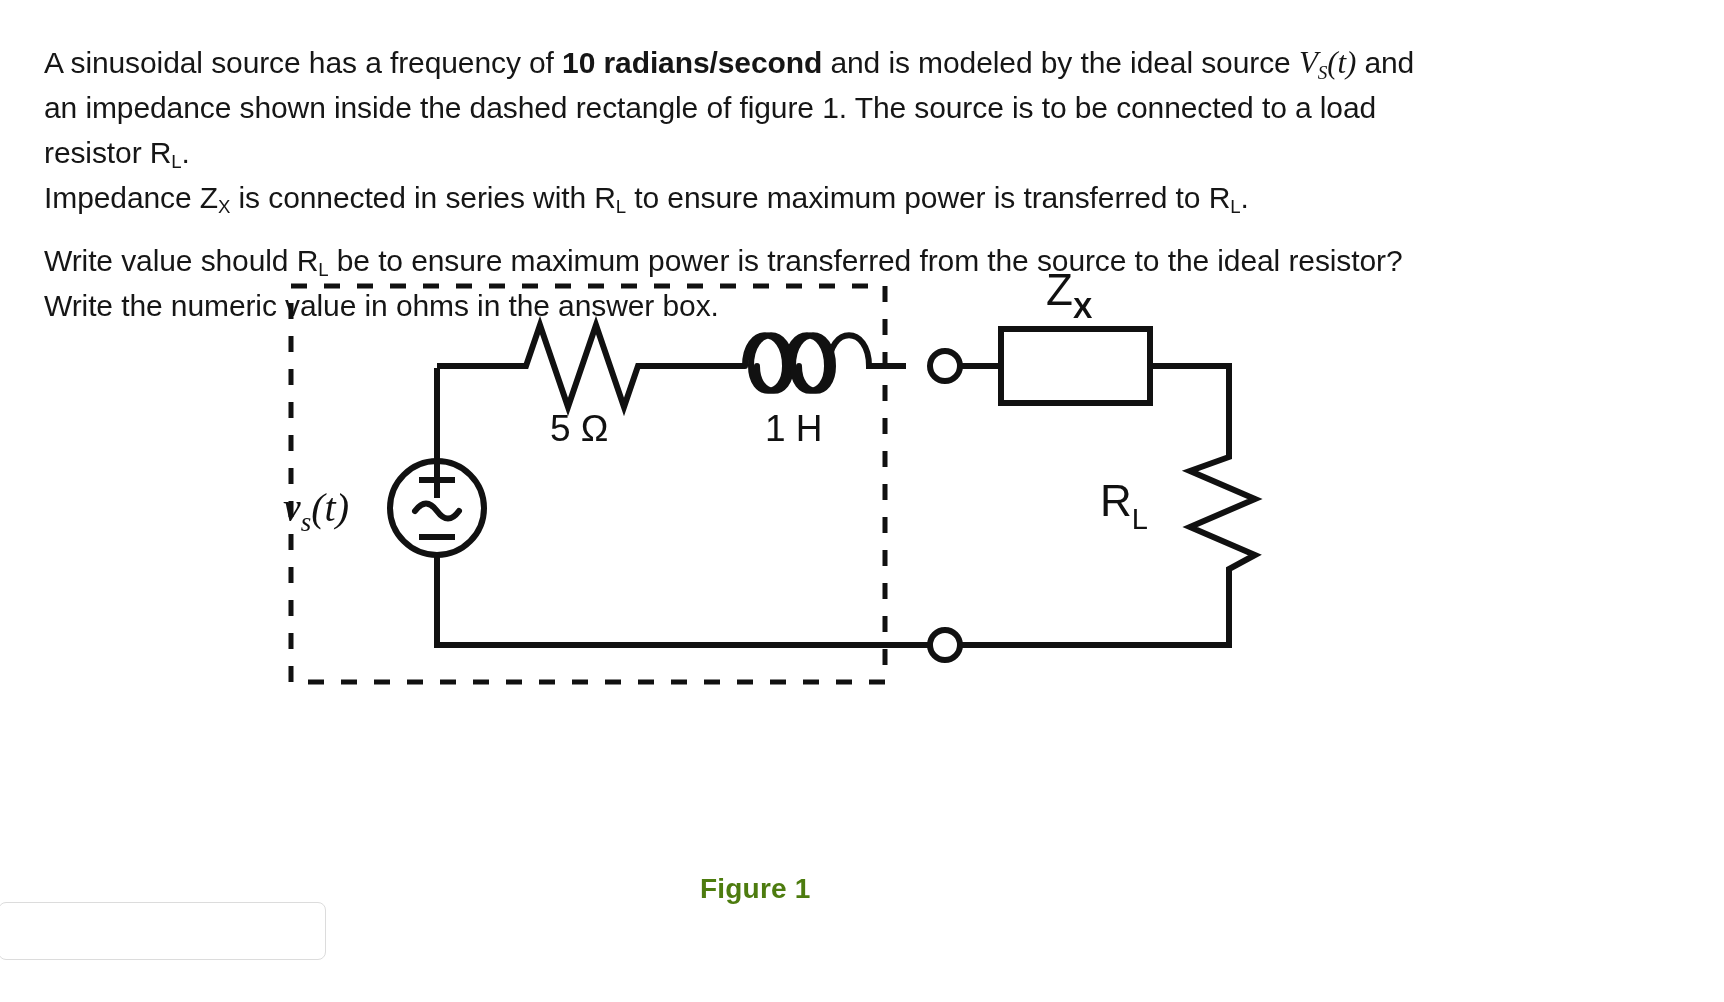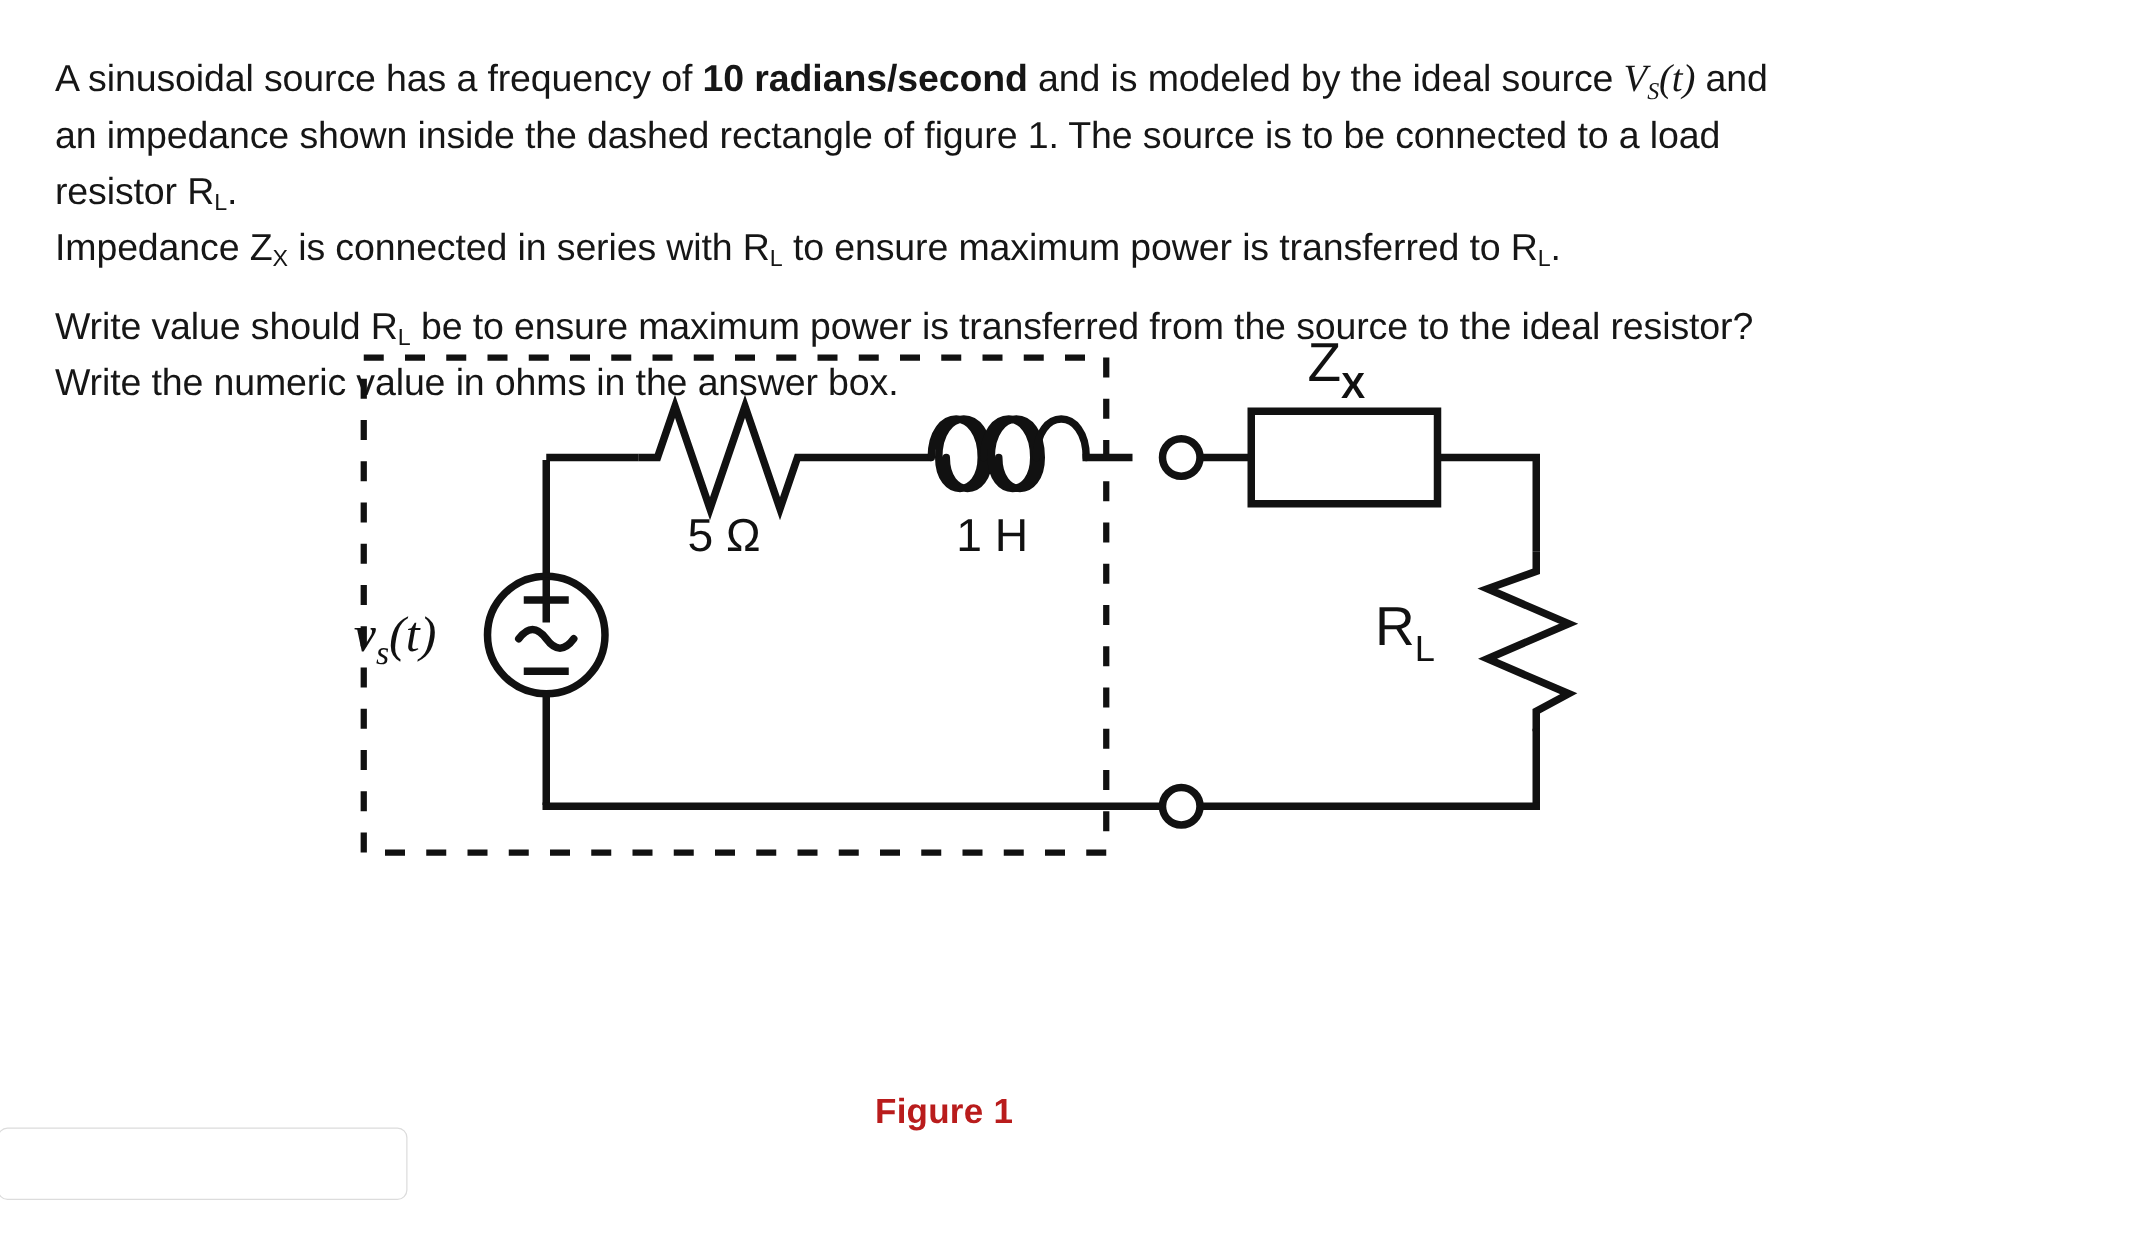--- a/index.html
+++ b/index.html
@@ -63,21 +63,21 @@
     height: 560px;
   }
   #figure svg { display: block; }
 
   .fig-caption {
     position: absolute;
     left: 700px;
     top: 855px;
     font-size: 28px;
     font-weight: bold;
-    color: #b91c1c;
+    color: #4d7c0f;
     letter-spacing: 0.2px;
   }
 
   
   .answer-box {
     position: absolute;
     left: -2px;
     top: 884px;
     width: 328px;
     height: 58px;

